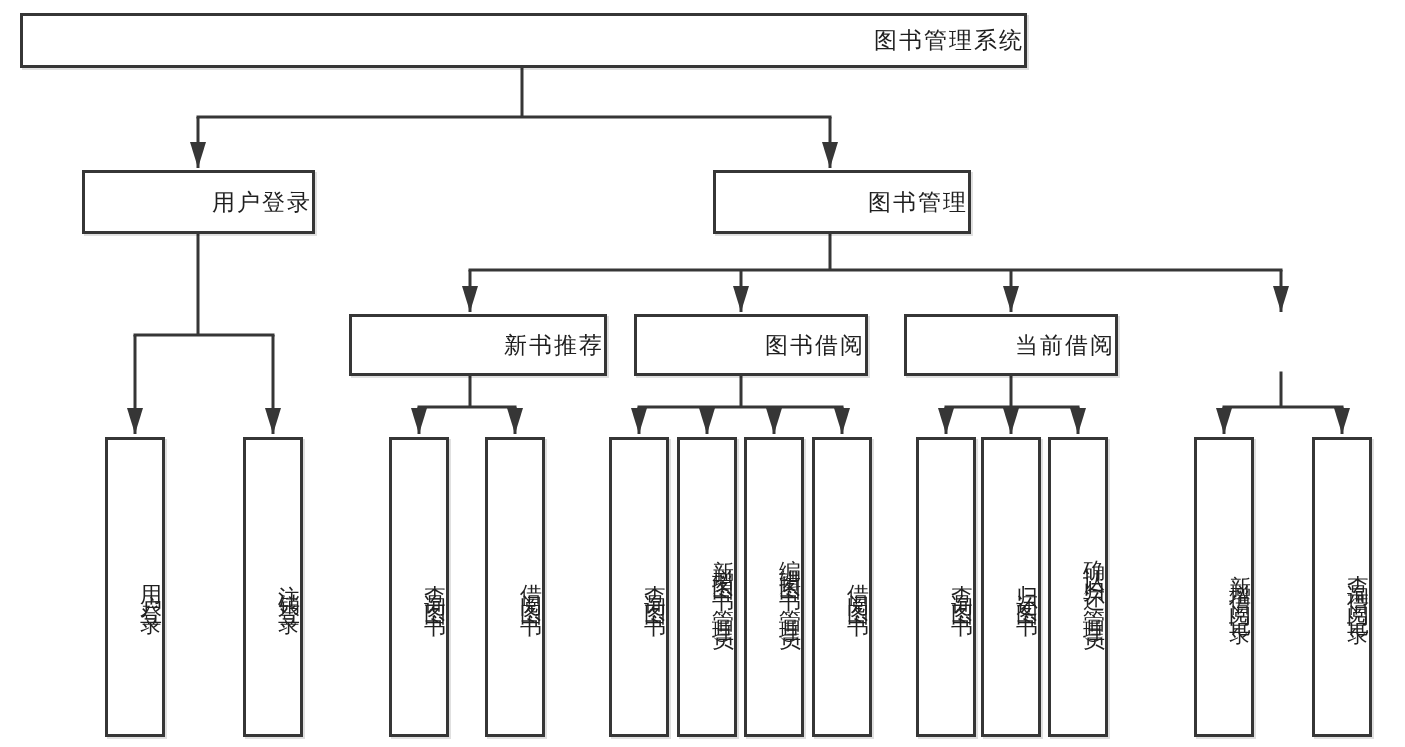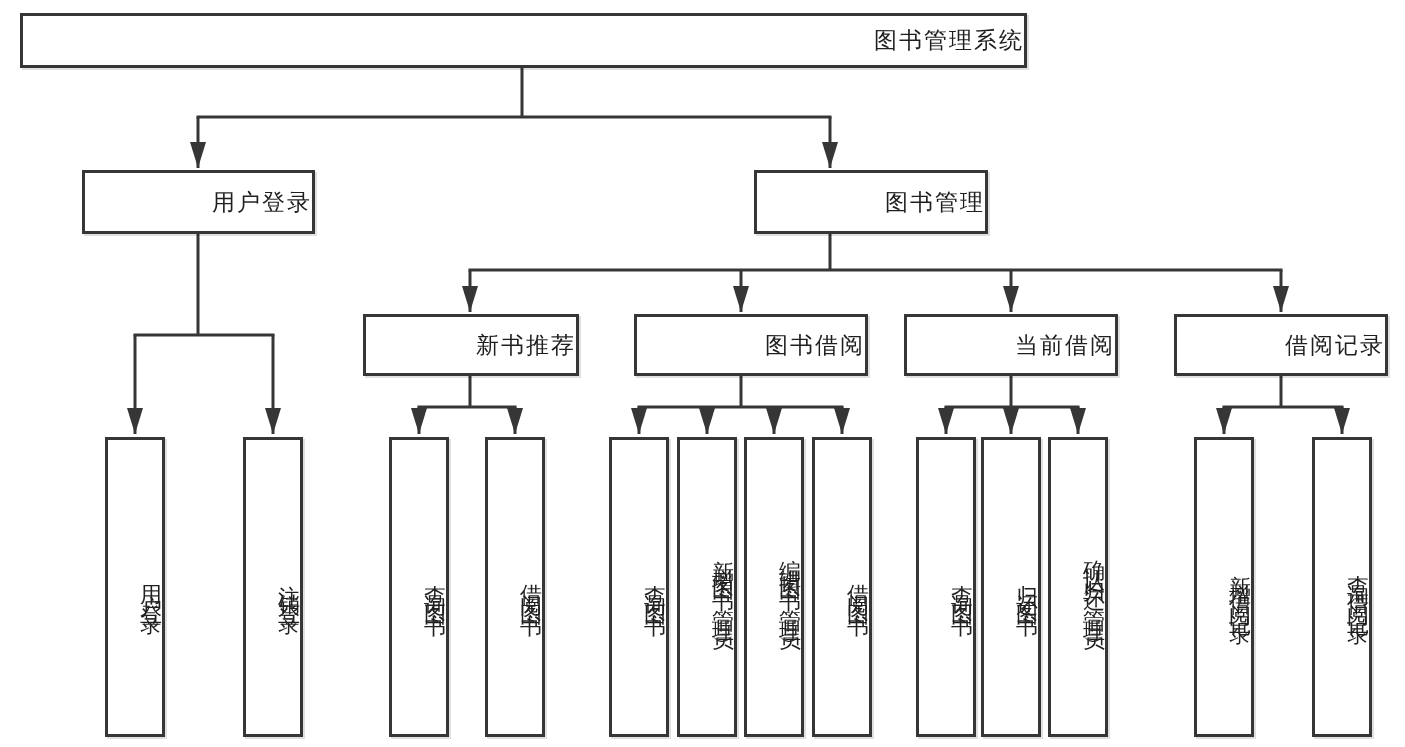--- a/index.html
+++ b/index.html
@@ -95,35 +95,32 @@
     <line class="arrowline" x1="1342" y1="407" x2="1342" y2="434" marker-end="url(#arrow)"></line>
   </svg>
 
   <div class="node hbox" style="left:20px;top:13px;width:1007px;height:55px">
     <span>图书管理系统</span>
   </div>
 
   <div class="node hbox" style="left:82px;top:170px;width:233px;height:64px">
     <span>用户登录</span>
   </div>
-  <div class="node hbox" style="left:754px;top:170px;width:234px;height:64px">
+  <div class="node hbox" style="left:713px;top:170px;width:258px;height:64px">
     <span>图书管理</span>
   </div>
 
-  <div class="node hbox" style="left:363px;top:314px;width:216px;height:62px">
+  <div class="node hbox" style="left:349px;top:314px;width:258px;height:62px">
     <span>新书推荐</span>
   </div>
   <div class="node hbox" style="left:634px;top:314px;width:234px;height:62px">
     <span>图书借阅</span>
   </div>
   <div class="node hbox" style="left:904px;top:314px;width:214px;height:62px">
     <span>当前借阅</span>
-  </div>
-  <div class="node hbox" style="left:1174px;top:314px;width:214px;height:62px">
-    <span>借阅记录</span>
   </div>
 
   <div class="node vbox" style="left:105px">
     <span class="vlabel">用户登录</span>
   </div>
   <div class="node vbox" style="left:243px">
     <span class="vlabel">注销登录</span>
   </div>
 
   <div class="node vbox" style="left:389px">

